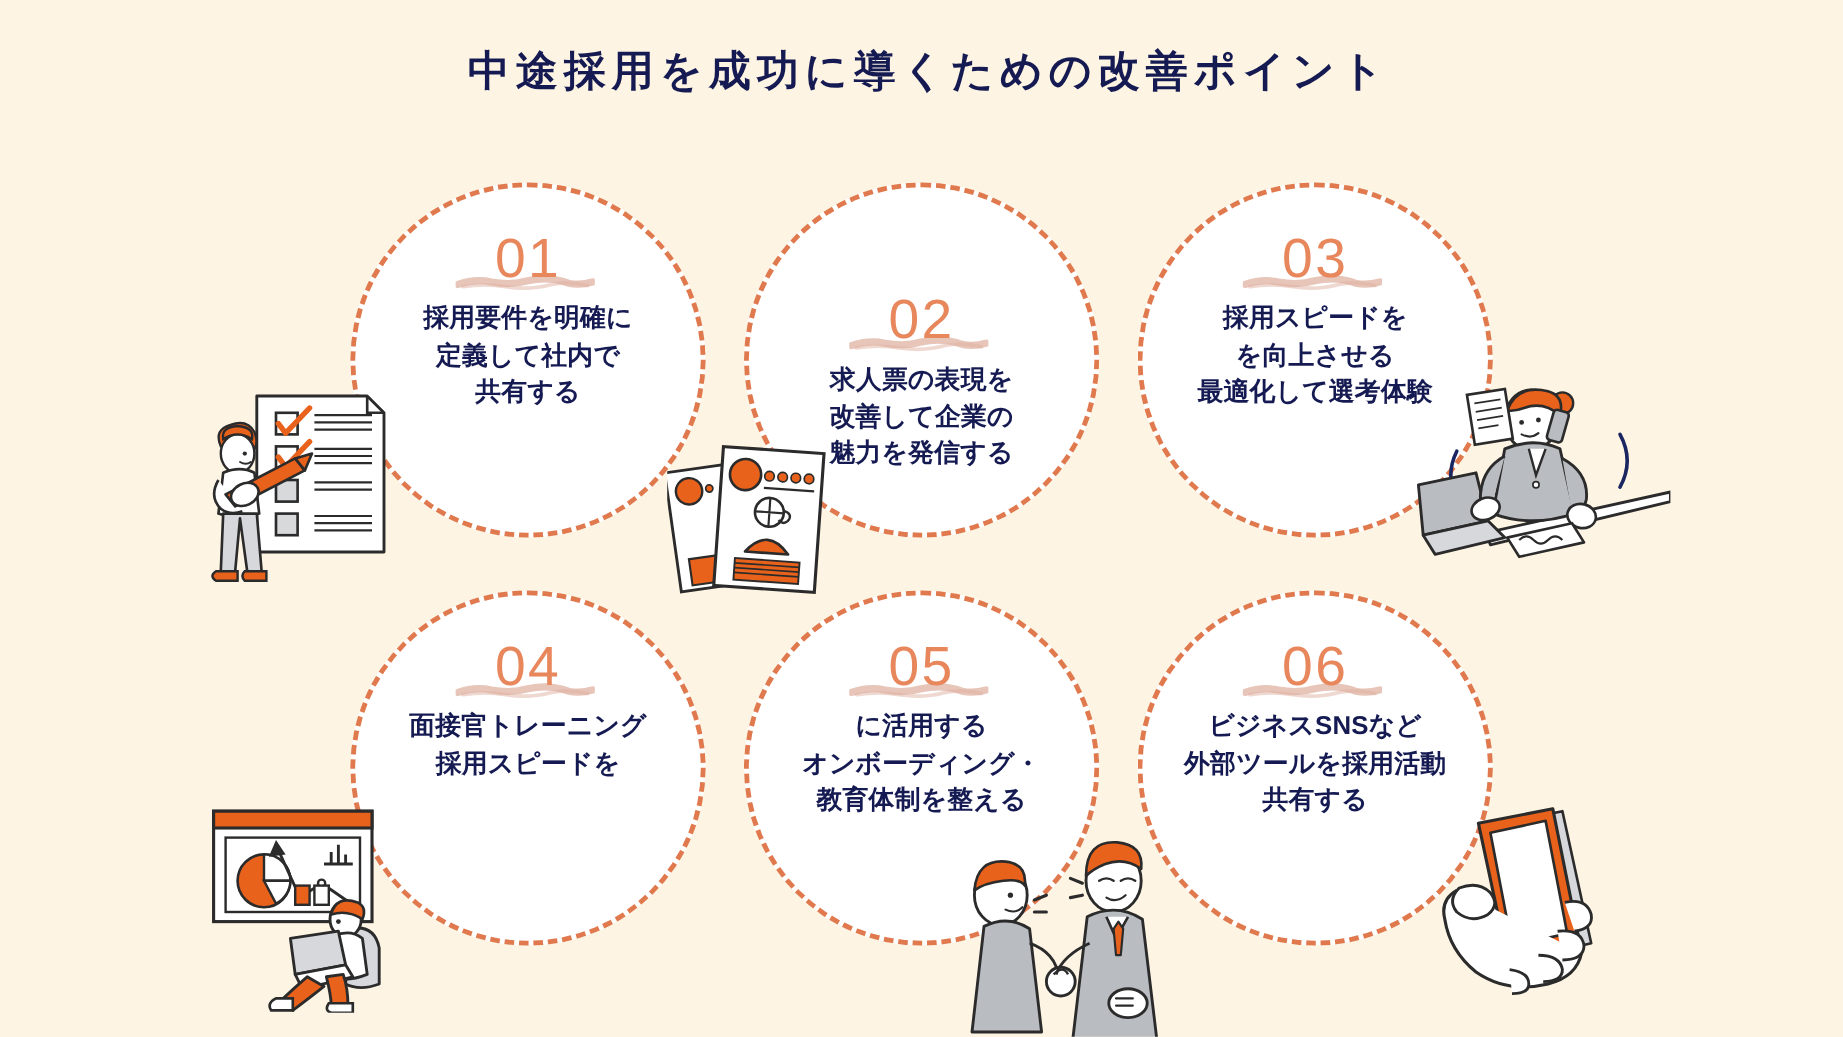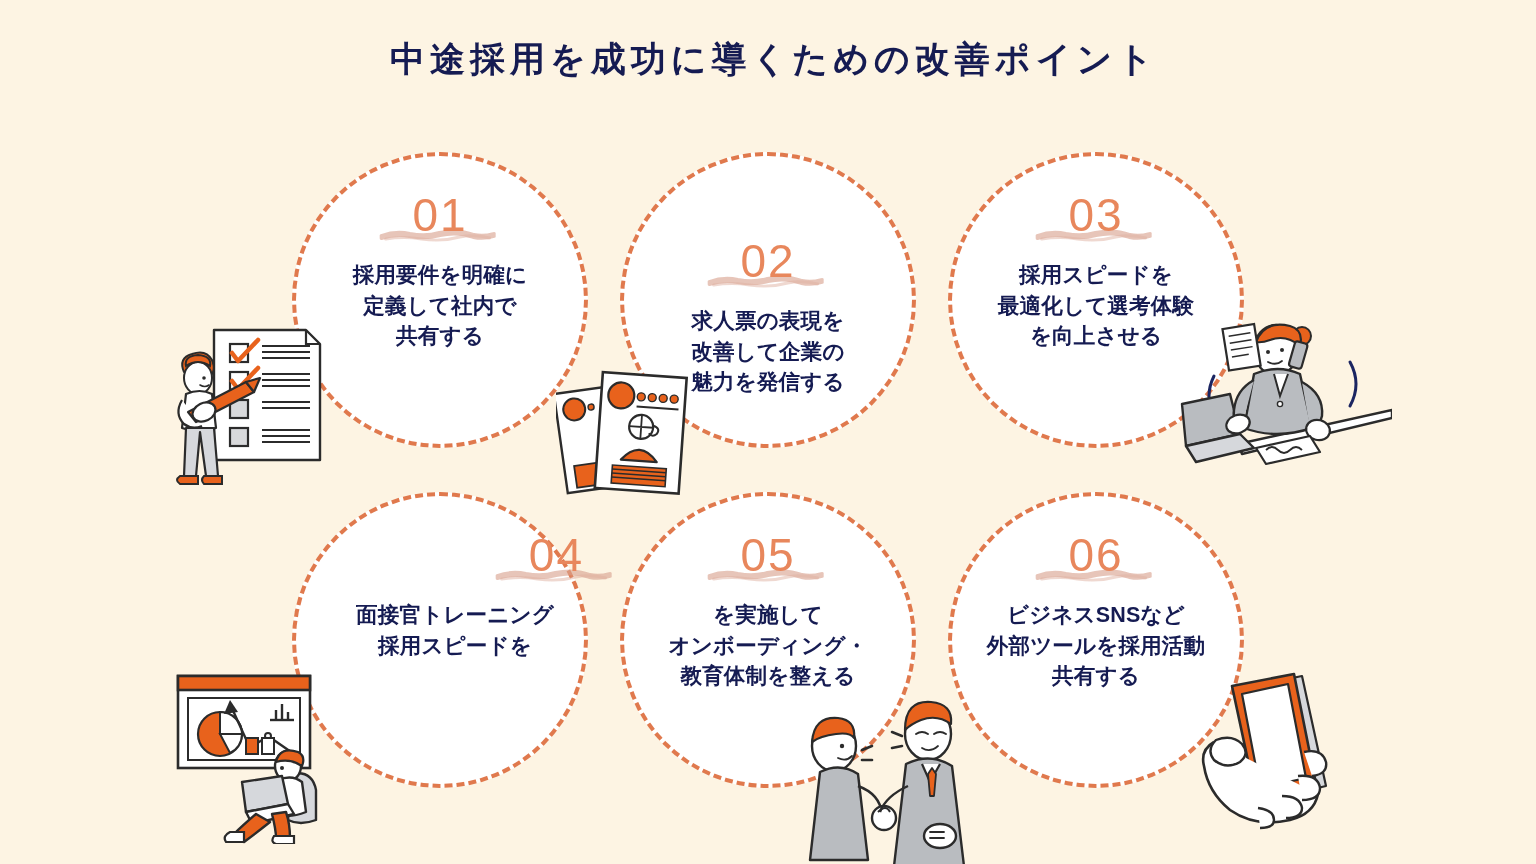--- a/index.html
+++ b/index.html
@@ -70,35 +70,35 @@
     position: absolute;
     left: 50%;
     transform: translateX(-52%);
     top: 36px;
     width: 116px;
     height: 14px;
     z-index: 1;
     opacity: .85;
   }
   .circle .caption {
-    margin-top: 18px;
+    margin-top: 8px;
     width: 258px;
     text-align: center;
     font-size: 21.5px;
     font-weight: 700;
     line-height: 1.42;
     color: #151B52;
     letter-spacing: 0.2px;
   }
 
   
   #c1 { left: 292px;  top: 152px; }
   #c2 { left: 620px;  top: 152px; justify-content: center; }
   #c3 { left: 948px;  top: 152px; }
-  #c4 { left: 292px;  top: 492px; align-items: flex-end; }
+  #c4 { left: 292px;  top: 492px; }
   #c5 { left: 620px;  top: 492px; }
   #c6 { left: 948px;  top: 492px; }
 
   
   .illus { position: absolute; z-index: 6; }
   #ill-checklist  { left: 158px;  top: 320px;  width: 192px; height: 200px; }
   #ill-flyers     { left: 556px;  top: 368px;  width: 164px; height: 152px; z-index: 7; }
   #ill-desk       { left: 1178px; top: 298px;  width: 214px; height: 204px; }
   #ill-present    { left: 172px;  top: 662px;  width: 182px; height: 182px; }
   #ill-talking    { left: 772px;  top: 690px;  width: 212px; height: 176px; z-index: 7; }
@@ -379,22 +379,22 @@
   <div class="circle" id="c3">
     <div class="num-wrap">
       <svg class="brush" viewBox="0 0 116 14">
         <path d="M2 9 q14 -5 28 -2 q16 3 30 -1 q18 -4 34 2 q10 2 20 -1" fill="none" stroke="#D9A491" stroke-width="6" stroke-linecap="round" opacity="0.75"></path>
         <path d="M6 11 q18 -3 36 0 q20 3 38 -2 q14 -3 30 1" fill="none" stroke="#D9A491" stroke-width="3" stroke-linecap="round" opacity="0.5"></path>
       </svg>
       <span class="num">03</span>
     </div>
     <div class="caption">
       <div>採用スピードを</div>
+      <div>を向上させる</div>
       <div>最適化して選考体験</div>
-      <div>を向上させる</div>
     </div>
   </div>
 
   <div class="circle" id="c4">
     <div class="num-wrap">
       <svg class="brush" viewBox="0 0 116 14">
         <path d="M2 9 q14 -5 28 -2 q16 3 30 -1 q18 -4 34 2 q10 2 20 -1" fill="none" stroke="#D9A491" stroke-width="6" stroke-linecap="round" opacity="0.75"></path>
         <path d="M6 11 q18 -3 36 0 q20 3 38 -2 q14 -3 30 1" fill="none" stroke="#D9A491" stroke-width="3" stroke-linecap="round" opacity="0.5"></path>
       </svg>
       <span class="num">04</span>
@@ -407,21 +407,21 @@
 
   <div class="circle" id="c5">
     <div class="num-wrap">
       <svg class="brush" viewBox="0 0 116 14">
         <path d="M2 9 q14 -5 28 -2 q16 3 30 -1 q18 -4 34 2 q10 2 20 -1" fill="none" stroke="#D9A491" stroke-width="6" stroke-linecap="round" opacity="0.75"></path>
         <path d="M6 11 q18 -3 36 0 q20 3 38 -2 q14 -3 30 1" fill="none" stroke="#D9A491" stroke-width="3" stroke-linecap="round" opacity="0.5"></path>
       </svg>
       <span class="num">05</span>
     </div>
     <div class="caption">
-      <div>を実施して</div>
+      <div>に活用する</div>
       <div>オンボーディング・</div>
       <div>教育体制を整える</div>
     </div>
   </div>
 
   <div class="circle" id="c6">
     <div class="num-wrap">
       <svg class="brush" viewBox="0 0 116 14">
         <path d="M2 9 q14 -5 28 -2 q16 3 30 -1 q18 -4 34 2 q10 2 20 -1" fill="none" stroke="#D9A491" stroke-width="6" stroke-linecap="round" opacity="0.75"></path>
         <path d="M6 11 q18 -3 36 0 q20 3 38 -2 q14 -3 30 1" fill="none" stroke="#D9A491" stroke-width="3" stroke-linecap="round" opacity="0.5"></path>

